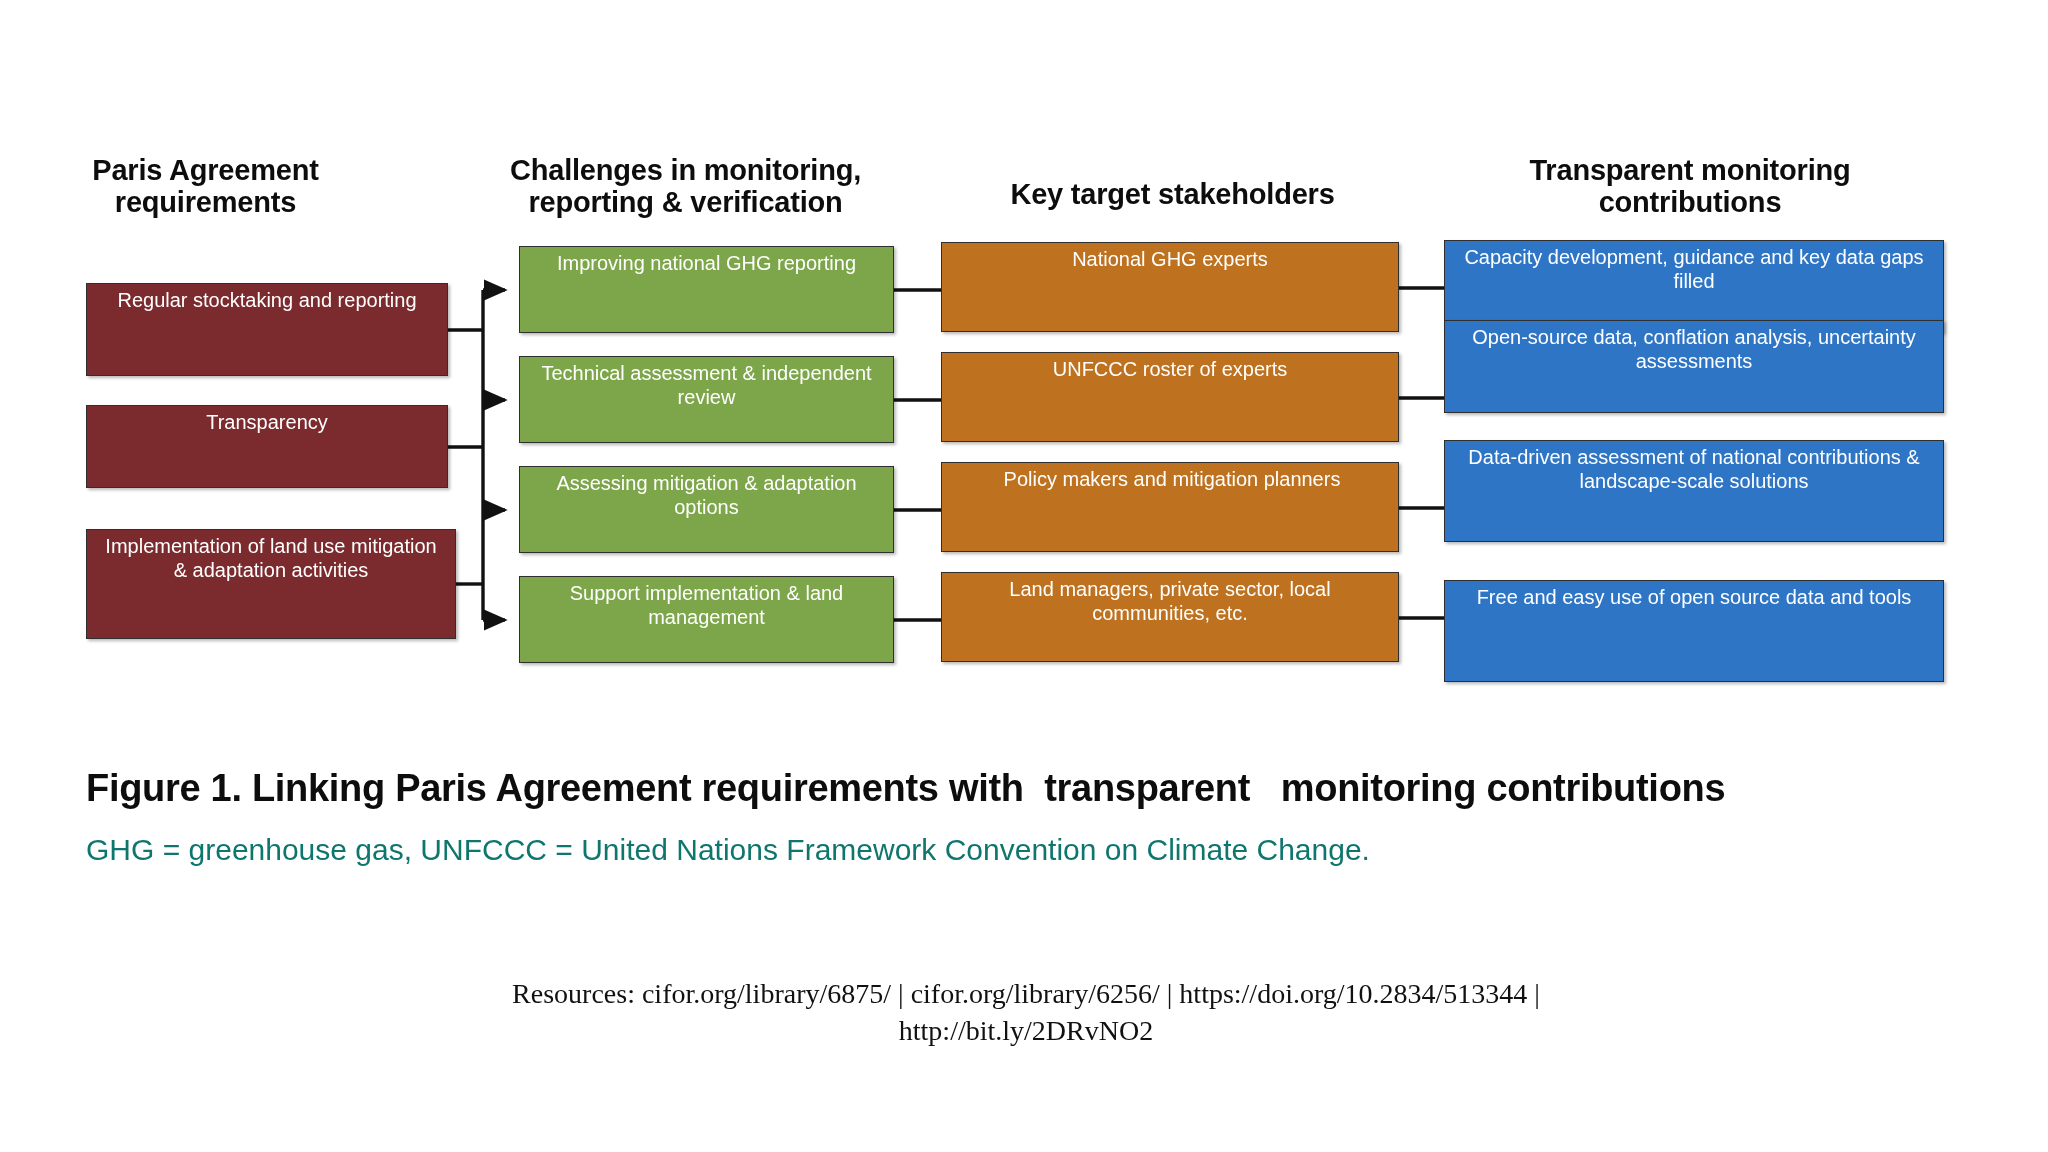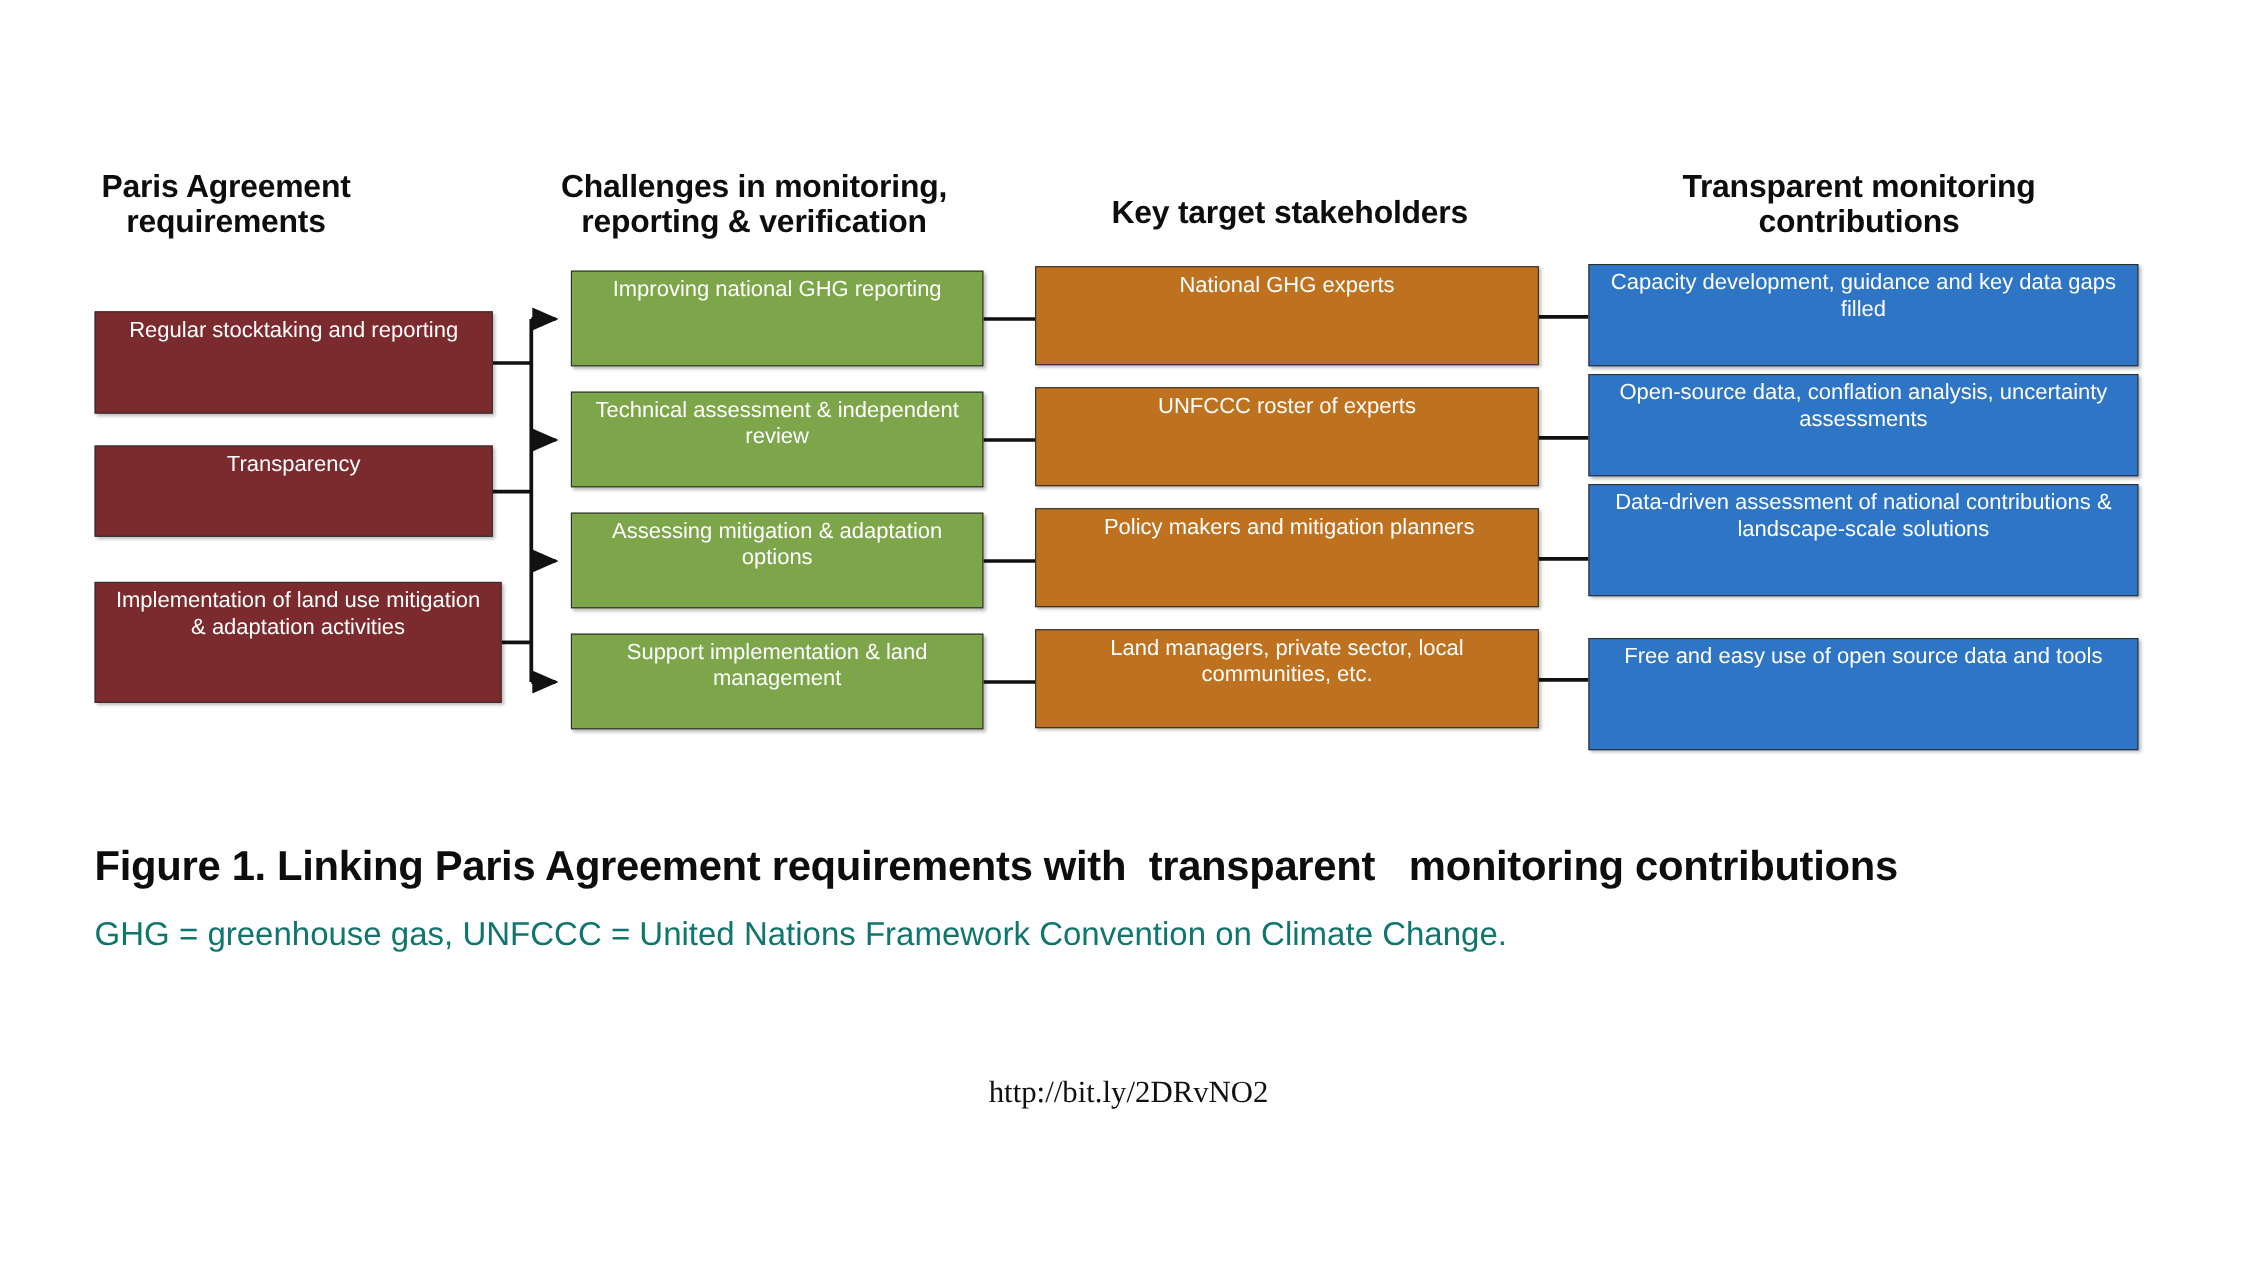--- a/index.html
+++ b/index.html
@@ -60,21 +60,21 @@
   #box-g4{left:519px; top:576px; width:375px; height:87px;}
 
   
   #box-o1{left:941px; top:242px; width:458px; height:90px;}
   #box-o2{left:941px; top:352px; width:458px; height:90px;}
   #box-o3{left:941px; top:462px; width:458px; height:90px;padding-left:14px;}
   #box-o4{left:941px; top:572px; width:458px; height:90px;}
 
   
   #box-b1{left:1444px;top:240px; width:500px; height:93px;}
-  #box-b2{left:1444px;top:340px; width:500px; height:93px;}
+  #box-b2{left:1444px;top:320px; width:500px; height:93px;}
   #box-b3{left:1444px;top:440px; width:500px; height:102px;}
   #box-b4{left:1444px;top:580px; width:500px; height:102px;}
 
   
   #wires{position:absolute;left:0;top:0;width:2048px;height:1152px;}
 
   
   #caption{
     position:absolute;left:86px;top:767px;width:1880px;
     font-weight:bold;font-size:38px;color:#0d0d0d;
@@ -177,16 +177,17 @@
   <div id="box-b3" class="box blue">
     <span>Data-driven assessment of national contributions &amp; landscape-scale solutions</span>
   </div>
   <div id="box-b4" class="box blue">
     <span>Free and easy use of open source data and tools</span>
   </div>
 
   <div id="caption">Figure 1. Linking Paris Agreement requirements with  transparent   monitoring contributions</div>
   <div id="legend">GHG = greenhouse gas, UNFCCC = United Nations Framework Convention on Climate Change.</div>
   <div id="resources">
+    <div>Resources: cifor.org/library/6875/ | cifor.org/library/6256/ | https://doi.org/10.2834/513344 |</div>
     <div>http://bit.ly/2DRvNO2</div>
   </div>
 
 </div>
 
 </body></html>

